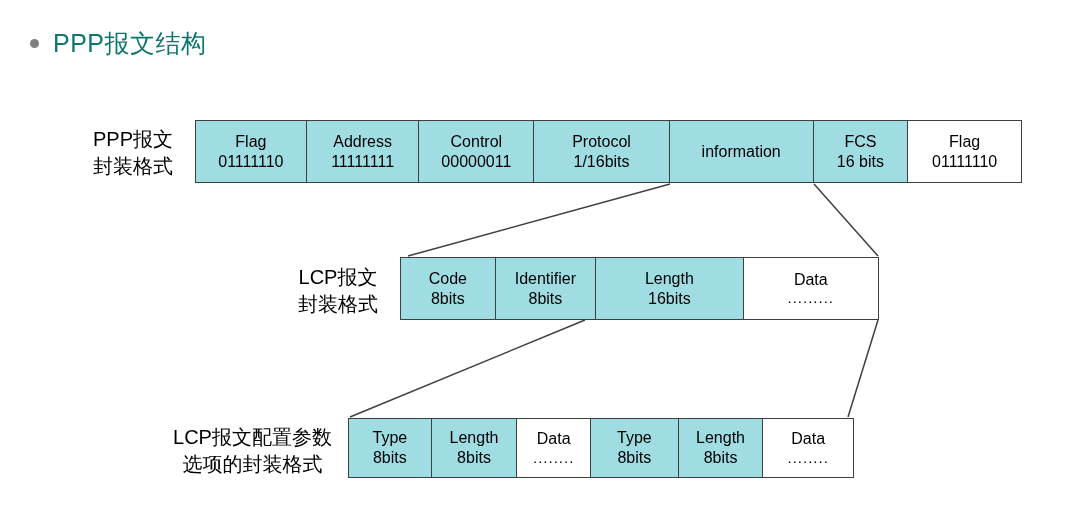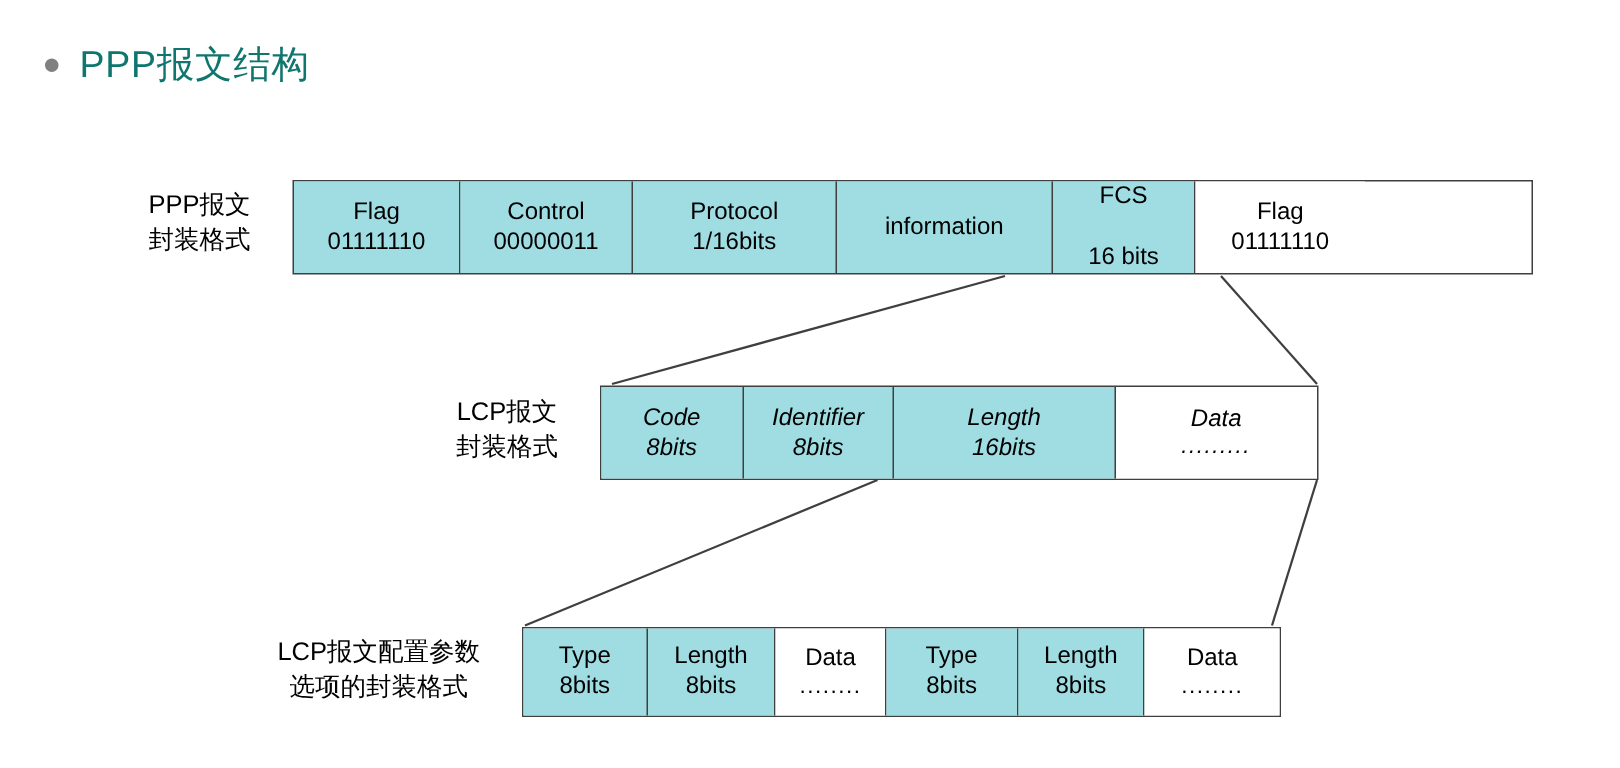--- a/index.html
+++ b/index.html
@@ -54,21 +54,21 @@
     top: 0;
     width: 1080px;
     height: 512px;
     pointer-events: none;
   }
 
   
   .row-label {
     position: absolute;
     text-align: center;
-    font-size: 17px;
+    font-size: 20px;
     line-height: 1.35;
     color: #000000;
     white-space: nowrap;
   }
   .row-label .lbl-line { display: block; }
 
   
   .field-row {
     position: absolute;
     display: flex;
@@ -118,48 +118,52 @@
   <div class="row-label" style="left:78px; top:126px; width:110px;">
     <span class="lbl-line">PPP报文</span>
     <span class="lbl-line">封装格式</span>
   </div>
 
   <div class="field-row" style="left:195px; top:120px; width:827px; height:63px;">
     <div class="field-cell filled" style="width:111px;">
       <span class="cell-l1">Flag</span>
       <span class="cell-l2">01111110</span>
     </div>
+    <div class="field-cell filled" style="width:113px;">
+      <span class="cell-l1">Address</span>
+      <span class="cell-l2">11111111</span>
+    </div>
     <div class="field-cell filled" style="width:115px;">
       <span class="cell-l1">Control</span>
       <span class="cell-l2">00000011</span>
     </div>
     <div class="field-cell filled" style="width:136px;">
       <span class="cell-l1">Protocol</span>
       <span class="cell-l2">1/16bits</span>
     </div>
     <div class="field-cell filled" style="width:144px;">
       <span class="cell-l1">information</span>
       <span class="cell-l2"></span>
     </div>
-    <div class="field-cell filled" style="width:95px;justify-content:space-between;">
+    <div class="field-cell filled" style="width:95px;">
       <span class="cell-l1">FCS</span>
       <span class="cell-l2">16 bits</span>
     </div>
     <div class="field-cell" style="width:113px;">
       <span class="cell-l1">Flag</span>
       <span class="cell-l2">01111110</span>
     </div>
   </div>
 
   <div class="row-label" style="left:283px; top:264px; width:110px;">
     <span class="lbl-line">LCP报文</span>
     <span class="lbl-line">封装格式</span>
   </div>
 
-  <div class="field-row" style="left:400px; top:257px; width:479px; height:63px;font-style:italic;">
+  <div class="field-row" style="left:400px; top:257px; width:479px; height:63px;">
     <div class="field-cell filled" style="width:95px;">
       <span class="cell-l1">Code</span>
       <span class="cell-l2">8bits</span>
     </div>
     <div class="field-cell filled" style="width:101px;">
       <span class="cell-l1">Identifier</span>
       <span class="cell-l2">8bits</span>
     </div>
     <div class="field-cell filled" style="width:148px;">
       <span class="cell-l1">Length</span>

